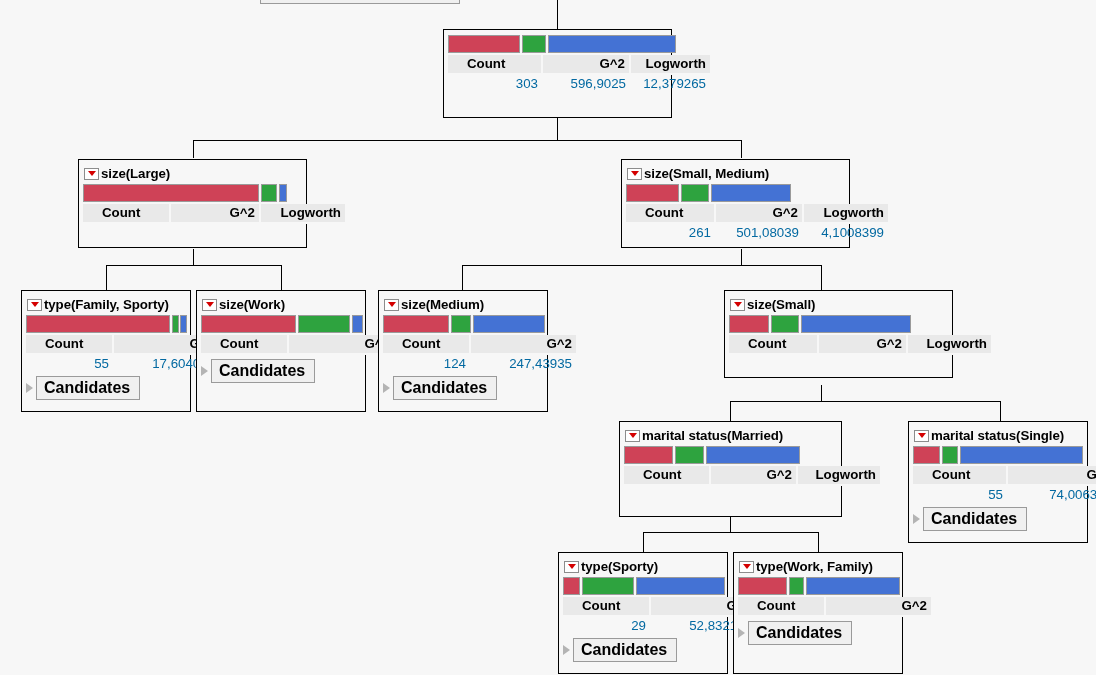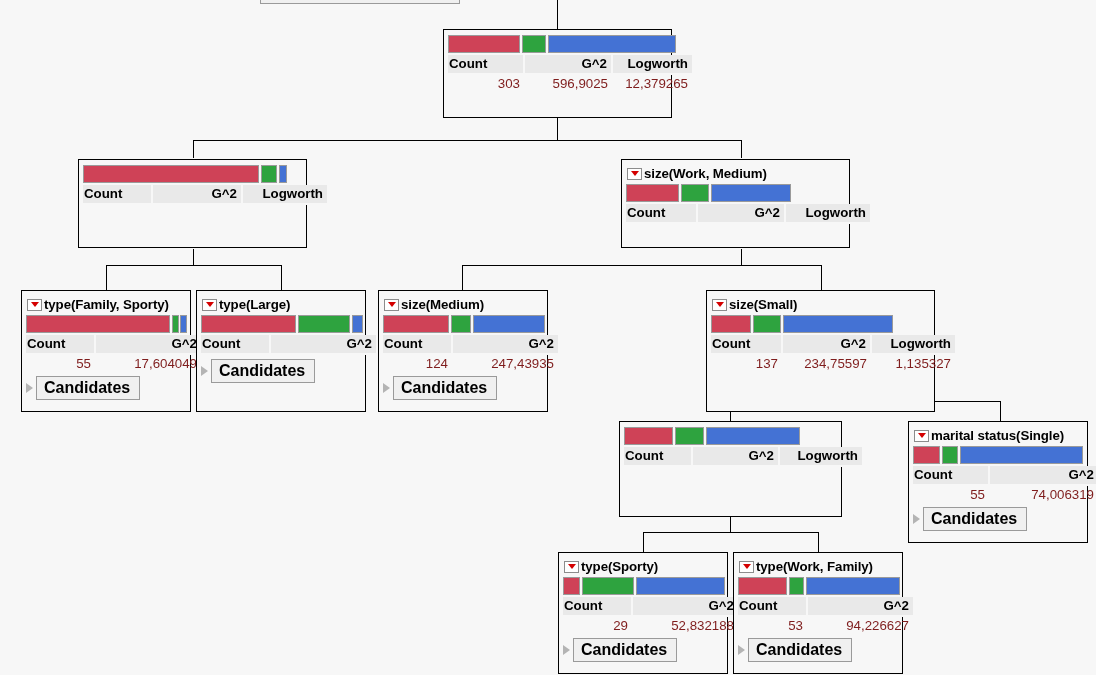--- a/index.html
+++ b/index.html
@@ -102,26 +102,26 @@
     background: #e9e9e9;
     border-right: 2px solid #f7f7f7;
     border-bottom: 2px solid #f7f7f7;
     font-weight: bold;
     color: #000;
     padding: 1px 4px 2px 4px;
     text-align: right;
     white-space: nowrap;
     font-size: 13.3px;
   }
-  table.stats th.first { text-align: left; padding-left: 1px; }
+  table.stats th.first { text-align: left; padding-left: 19px; }
   table.stats th.last  { border-right: none; }
   table.stats td {
     padding: 1px 4px 1px 4px;
     text-align: right;
-    color: #7f1d1d;
+    color: #0369a1;
     white-space: nowrap;
     font-size: 13.3px;
   }
 
   
   .candidates {
     display: flex;
     align-items: center;
     margin-top: 4px;
   }
@@ -202,20 +202,26 @@
       <tr>
         <td>303</td>
         <td>596,9025</td>
         <td>12,379265</td>
       </tr>
     </tbody>
       </table>
   </div>
 
   <div class="node" style="left:78px; top:159px; width:229px; height:89px;">
+    <div class="node-title">
+      <span class="tri-icon">
+          <i></i>
+        </span>
+      <span class="node-title-text">size(Large)</span>
+    </div>
     <div class="bar">
       <div class="seg red" style="left:0px;   width:176px;"></div>
       <div class="seg green" style="left:178px; width:16px;"></div>
       <div class="seg blue" style="left:196px; width:8px;"></div>
     </div>
     <table class="stats" style="width:219px;">
       <tbody>
           <tr>
         <th class="first" style="width:63px;">Count</th>
         <th style="width:80px;">G^2</th>
@@ -223,34 +229,39 @@
       </tr>
     </tbody>
       </table>
   </div>
 
   <div class="node" style="left:621px; top:159px; width:229px; height:89px;">
     <div class="node-title">
       <span class="tri-icon">
           <i></i>
         </span>
-      <span class="node-title-text">size(Work, Medium)</span>
+      <span class="node-title-text">size(Small, Medium)</span>
     </div>
     <div class="bar">
       <div class="seg red" style="left:0px;   width:53px;"></div>
       <div class="seg green" style="left:55px;  width:28px;"></div>
       <div class="seg blue" style="left:85px;  width:80px;"></div>
     </div>
     <table class="stats" style="width:219px;">
       <tbody>
           <tr>
         <th class="first" style="width:65px;">Count</th>
         <th style="width:78px;">G^2</th>
         <th class="last" style="width:76px;">Logworth</th>
       </tr>
+      <tr>
+        <td>261</td>
+        <td>501,08039</td>
+        <td>4,1008399</td>
+      </tr>
     </tbody>
       </table>
   </div>
 
   <div class="node" style="left:21px; top:290px; width:170px; height:122px;">
     <div class="node-title">
       <span class="tri-icon">
           <i></i>
         </span>
       <span class="node-title-text">type(Family, Sporty)</span>
@@ -276,21 +287,21 @@
       <span class="disc"></span>
       <span class="cand-box">Candidates</span>
     </div>
   </div>
 
   <div class="node" style="left:196px; top:290px; width:170px; height:122px;">
     <div class="node-title">
       <span class="tri-icon">
           <i></i>
         </span>
-      <span class="node-title-text">type(Large)</span>
+      <span class="node-title-text">size(Work)</span>
     </div>
     <div class="bar">
       <div class="seg red" style="left:0px;   width:95px;"></div>
       <div class="seg green" style="left:97px;  width:52px;"></div>
       <div class="seg blue" style="left:151px; width:11px;"></div>
     </div>
     <table class="stats" style="width:160px;">
       <tbody>
           <tr>
         <th class="first" style="width:63px;">Count</th>
@@ -327,49 +338,50 @@
         <td>247,43935</td>
       </tr>
     </tbody>
       </table>
     <div class="candidates">
       <span class="disc"></span>
       <span class="cand-box">Candidates</span>
     </div>
   </div>
 
-  <div class="node" style="left:706px; top:290px; width:229px; height:122px;">
+  <div class="node" style="left:724px; top:290px; width:229px; height:88px;">
     <div class="node-title">
       <span class="tri-icon">
           <i></i>
         </span>
       <span class="node-title-text">size(Small)</span>
     </div>
     <div class="bar">
       <div class="seg red" style="left:0px;   width:40px;"></div>
       <div class="seg green" style="left:42px;  width:28px;"></div>
       <div class="seg blue" style="left:72px;  width:110px;"></div>
     </div>
     <table class="stats" style="width:219px;">
       <tbody>
           <tr>
         <th class="first" style="width:65px;">Count</th>
         <th style="width:79px;">G^2</th>
         <th class="last" style="width:75px;">Logworth</th>
       </tr>
-      <tr>
-        <td>137</td>
-        <td>234,75597</td>
-        <td>1,135327</td>
-      </tr>
     </tbody>
       </table>
   </div>
 
   <div class="node" style="left:619px; top:421px; width:223px; height:96px;">
+    <div class="node-title">
+      <span class="tri-icon">
+          <i></i>
+        </span>
+      <span class="node-title-text">marital status(Married)</span>
+    </div>
     <div class="bar">
       <div class="seg red" style="left:0px;   width:49px;"></div>
       <div class="seg green" style="left:51px;  width:29px;"></div>
       <div class="seg blue" style="left:82px;  width:94px;"></div>
     </div>
     <table class="stats" style="width:213px;">
       <tbody>
           <tr>
         <th class="first" style="width:62px;">Count</th>
         <th style="width:77px;">G^2</th>
@@ -450,24 +462,20 @@
       <div class="seg red" style="left:0px;   width:49px;"></div>
       <div class="seg green" style="left:51px;  width:15px;"></div>
       <div class="seg blue" style="left:68px;  width:94px;"></div>
     </div>
     <table class="stats" style="width:160px;">
       <tbody>
           <tr>
         <th class="first" style="width:63px;">Count</th>
         <th class="last" style="width:97px;">G^2</th>
       </tr>
-      <tr>
-        <td>53</td>
-        <td>94,226627</td>
-      </tr>
     </tbody>
       </table>
     <div class="candidates">
       <span class="disc"></span>
       <span class="cand-box">Candidates</span>
     </div>
   </div>
 
 </div>
 

